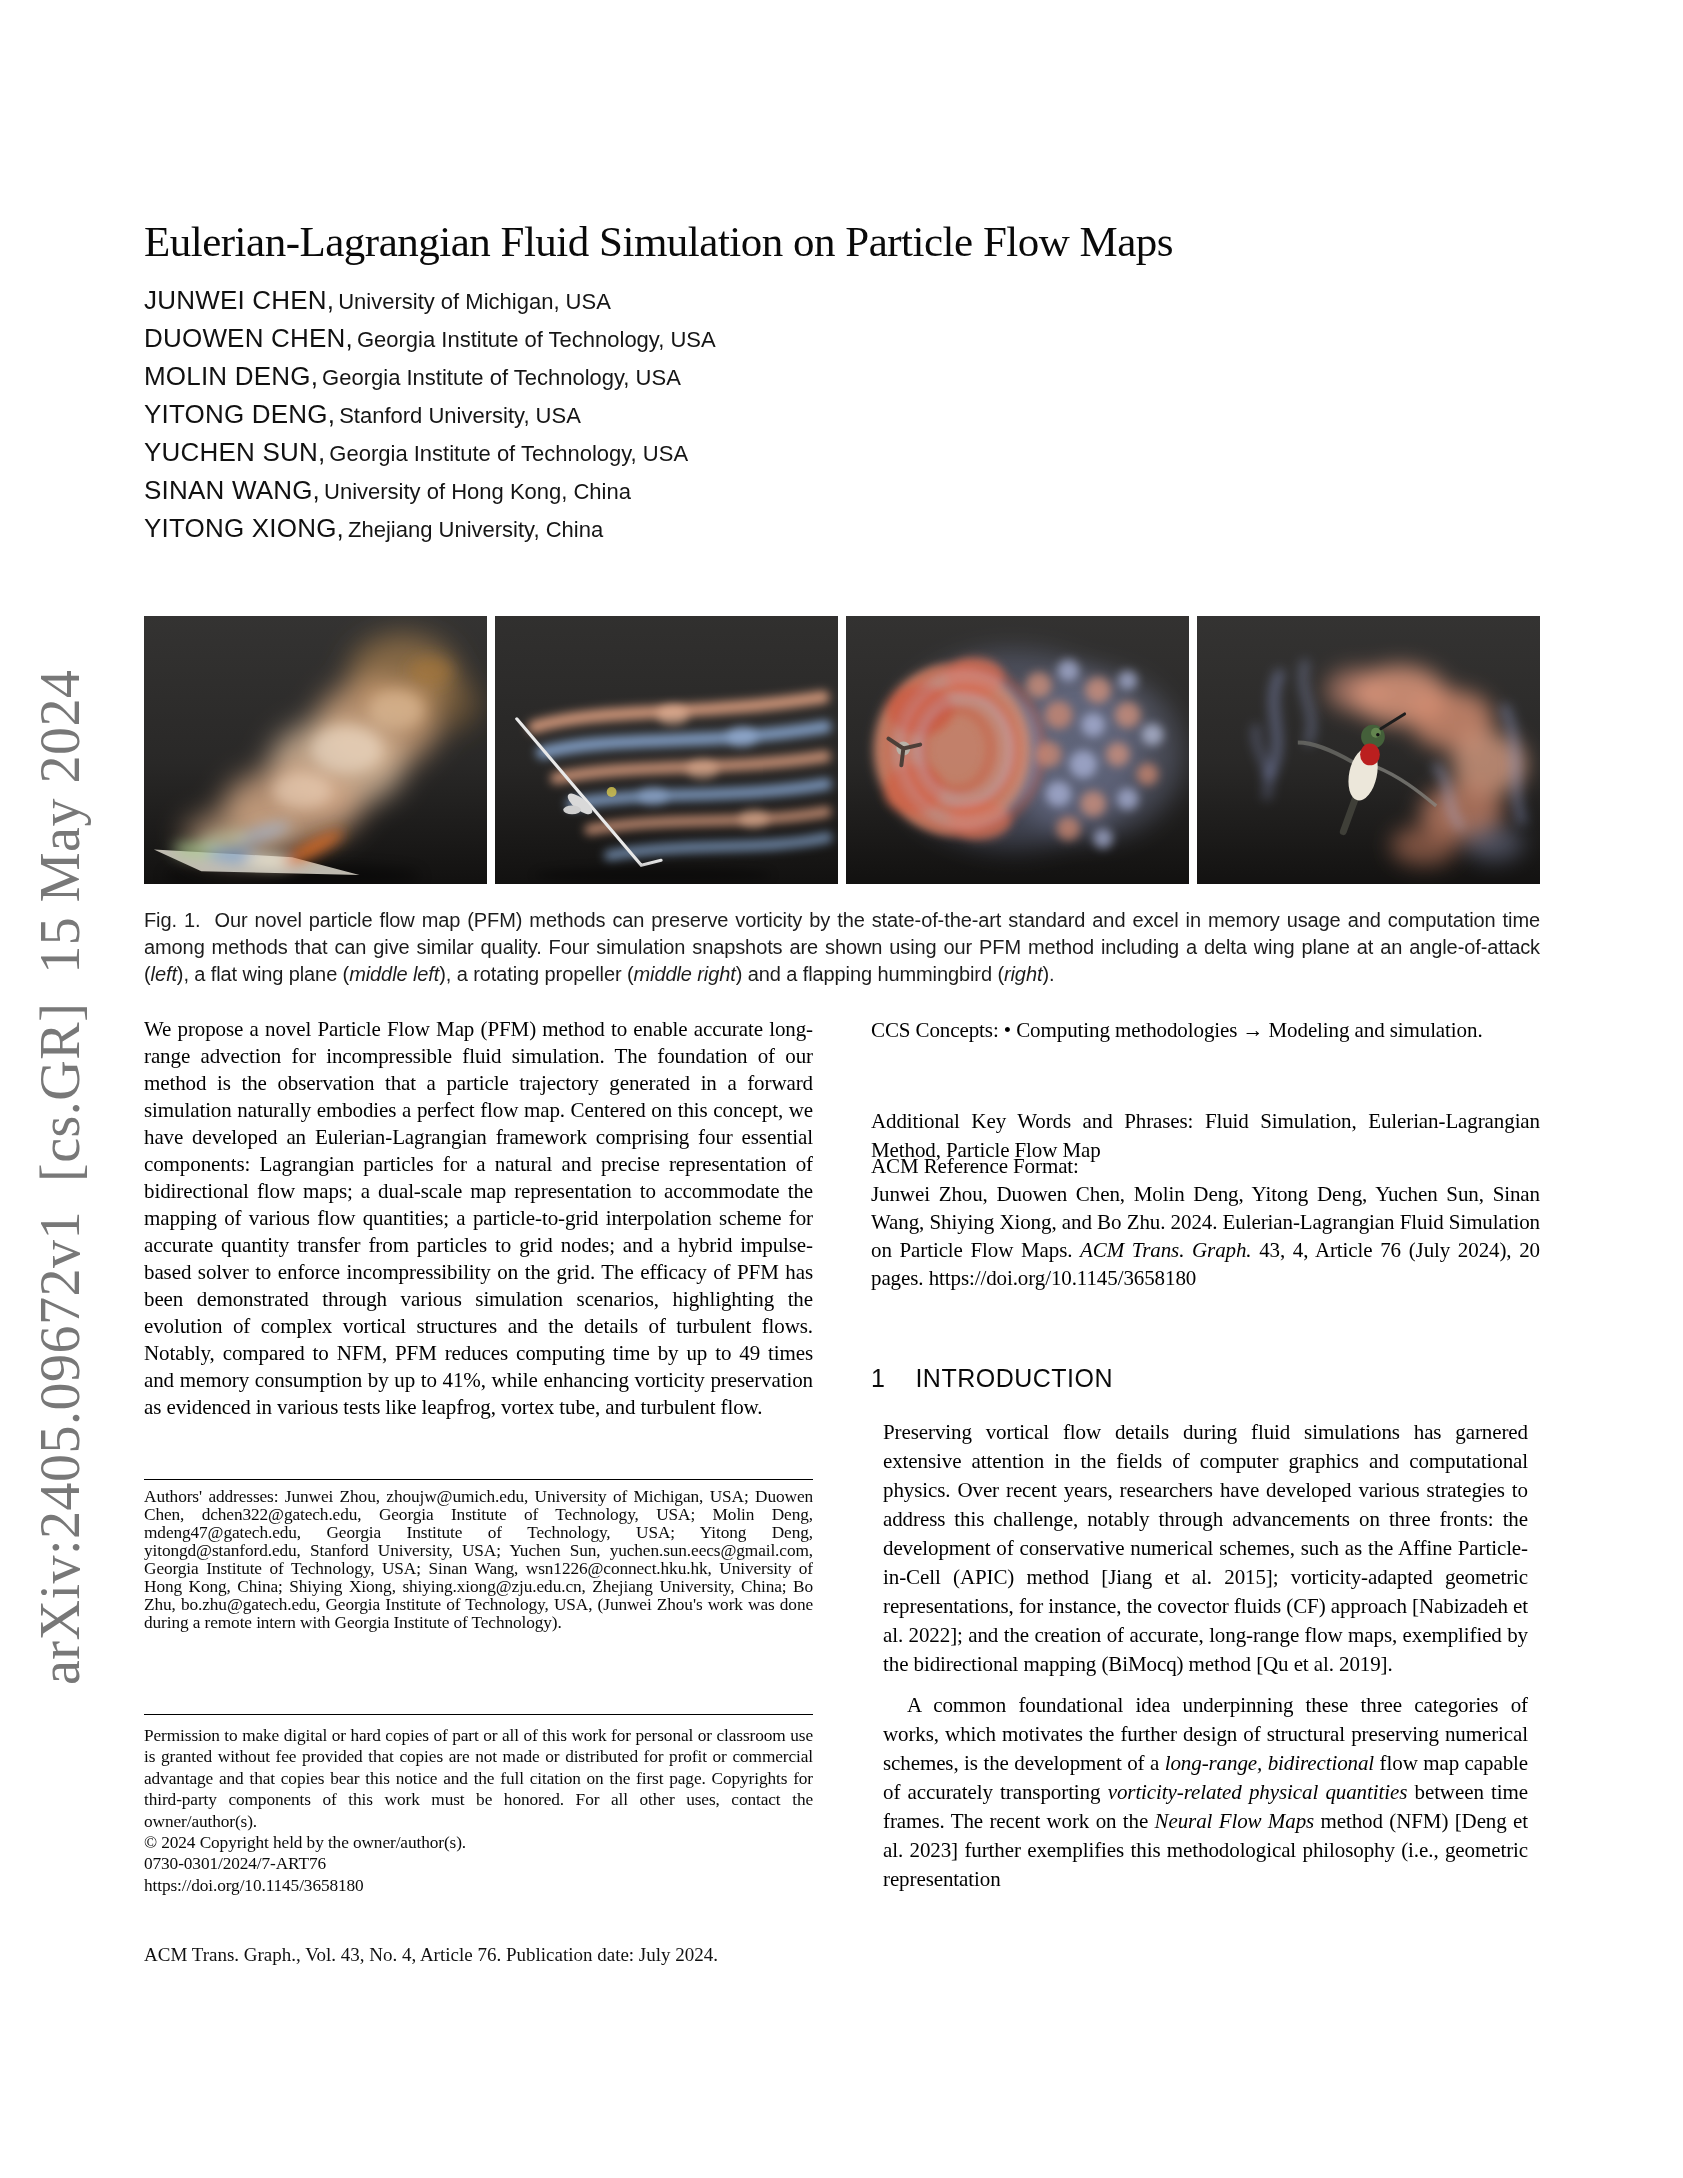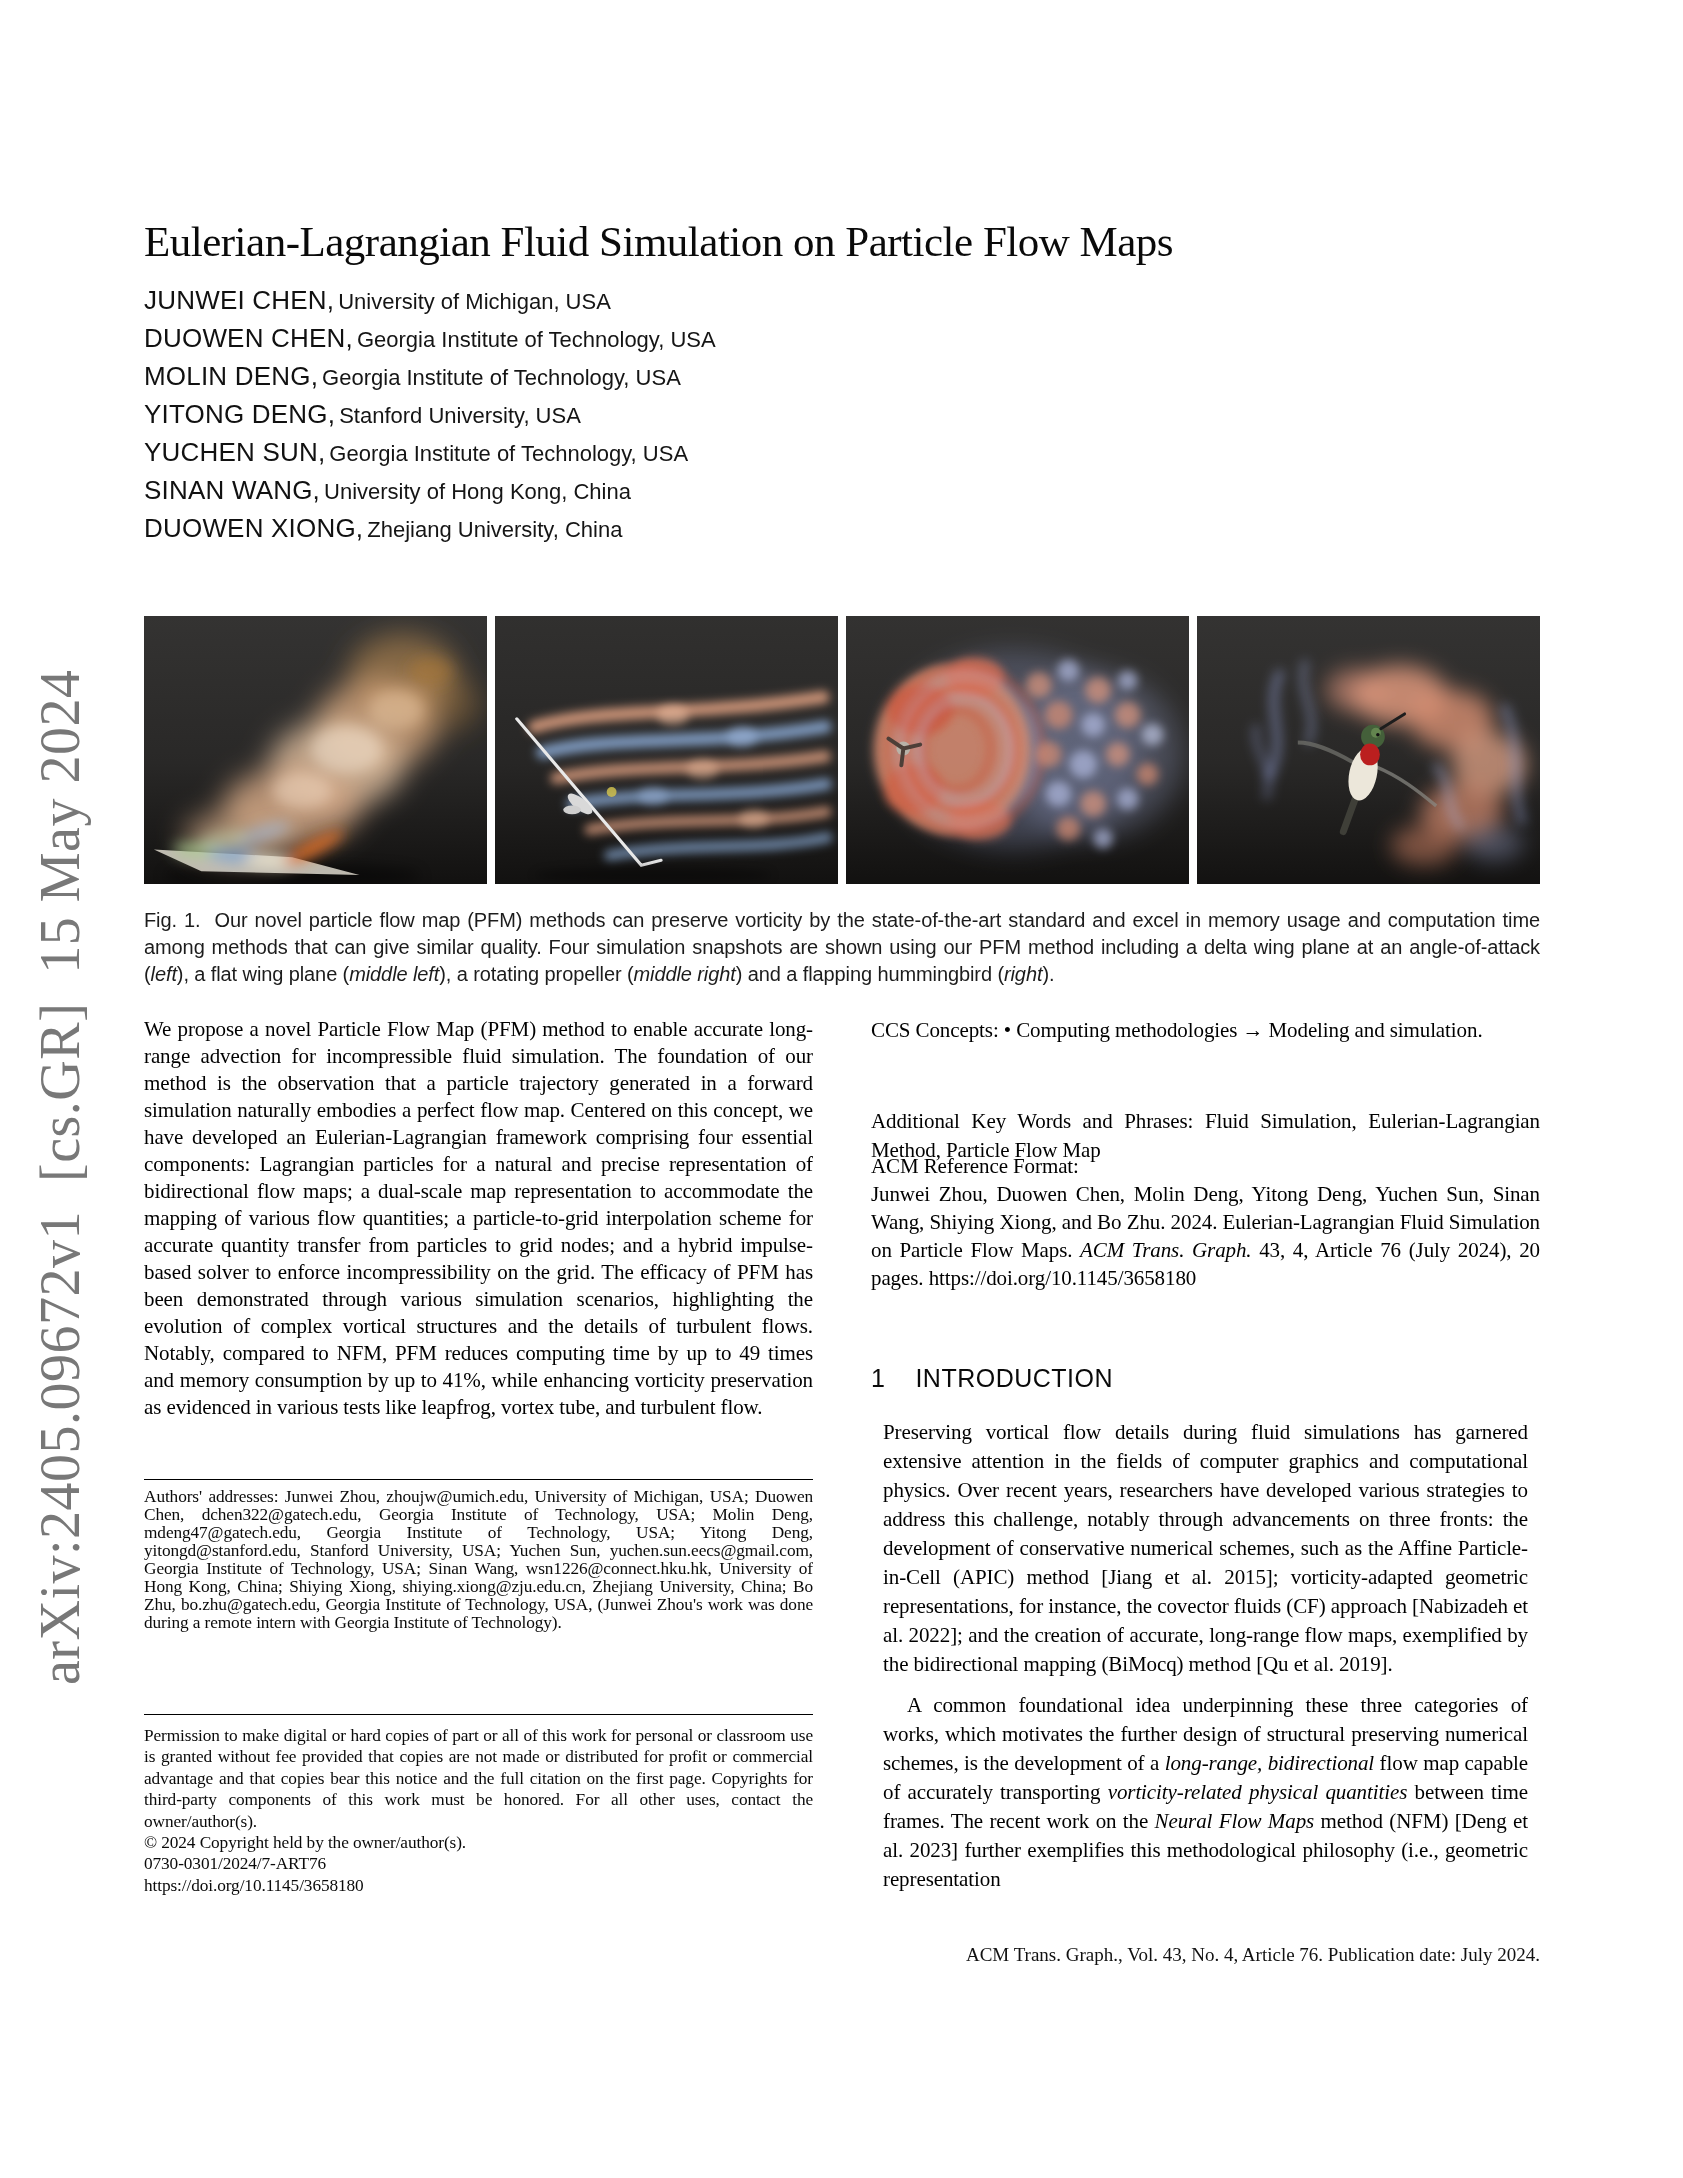--- a/index.html
+++ b/index.html
@@ -60,21 +60,21 @@
   #section1 {
     position:absolute; left:871px; top:1364px;
     font-family:"Liberation Sans", sans-serif; font-size:25px; color:#0a0a0a; letter-spacing:0.5px;
   }
   .sec-num { margin-right:30px; }
   #intro { left:871px; top:1406px; font-size:21px; line-height:29px; letter-spacing:-0.1px; }
   #intro p { margin:12px; }
   #intro .p2 { text-indent:24px; }
 
   .footer {
-    position:absolute; left:144px; top:1944px; width:1396px; text-align:right;
+    position:absolute; left:144px; top:1944px; width:1396px; text-align:left;
     font-size:19px; color:#111;
   }
 
   .doi-link { color:inherit; text-decoration:none; }
 </style>
 </head>
 <body>
 
 <div class="page">
 
@@ -101,21 +101,21 @@
     </div>
     <div class="author-line">
       <span class="author-name">YUCHEN SUN,</span>
       <span class="author-aff">Georgia Institute of Technology, USA</span>
     </div>
     <div class="author-line">
       <span class="author-name">SINAN WANG,</span>
       <span class="author-aff">University of Hong Kong, China</span>
     </div>
     <div class="author-line">
-      <span class="author-name">DUOWEN XIONG,</span>
+      <span class="author-name">YITONG XIONG,</span>
       <span class="author-aff">Zhejiang University, China</span>
     </div>
   </div>
 
   <div class="figure-strip">
 
     <div class="figure-panel">
       <svg viewBox="0 0 347 271" preserveAspectRatio="none">
         <defs>
           <linearGradient id="abg" x1="0" y1="0" x2="0" y2="1">

